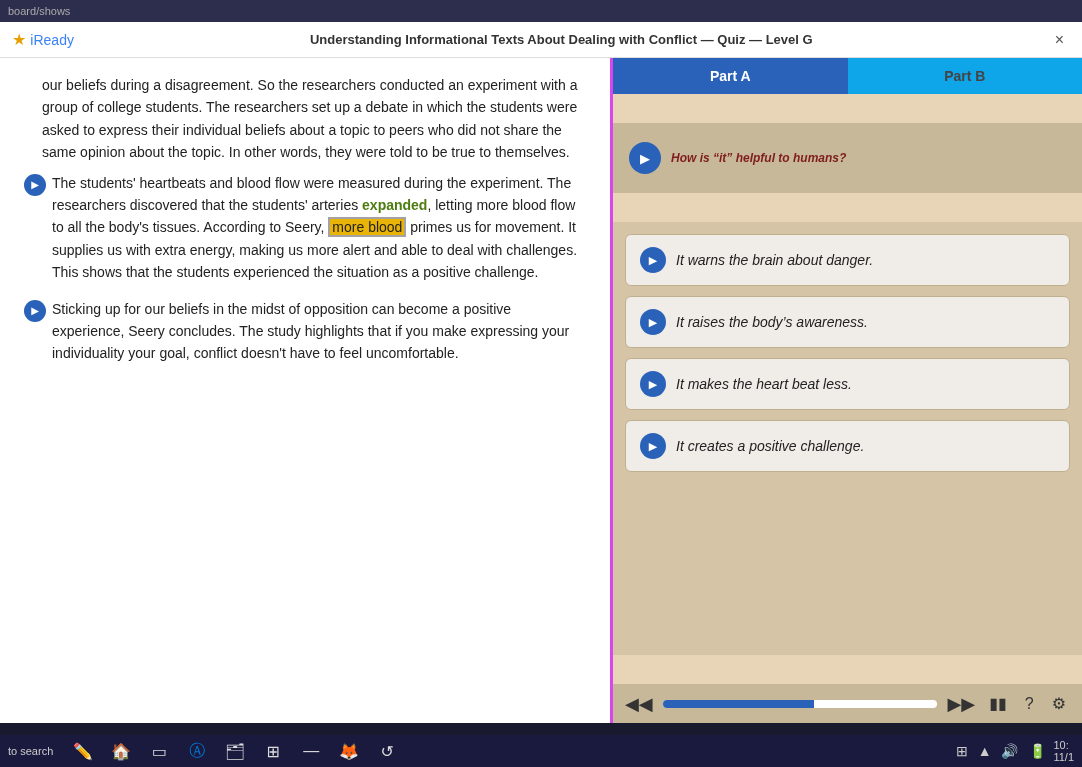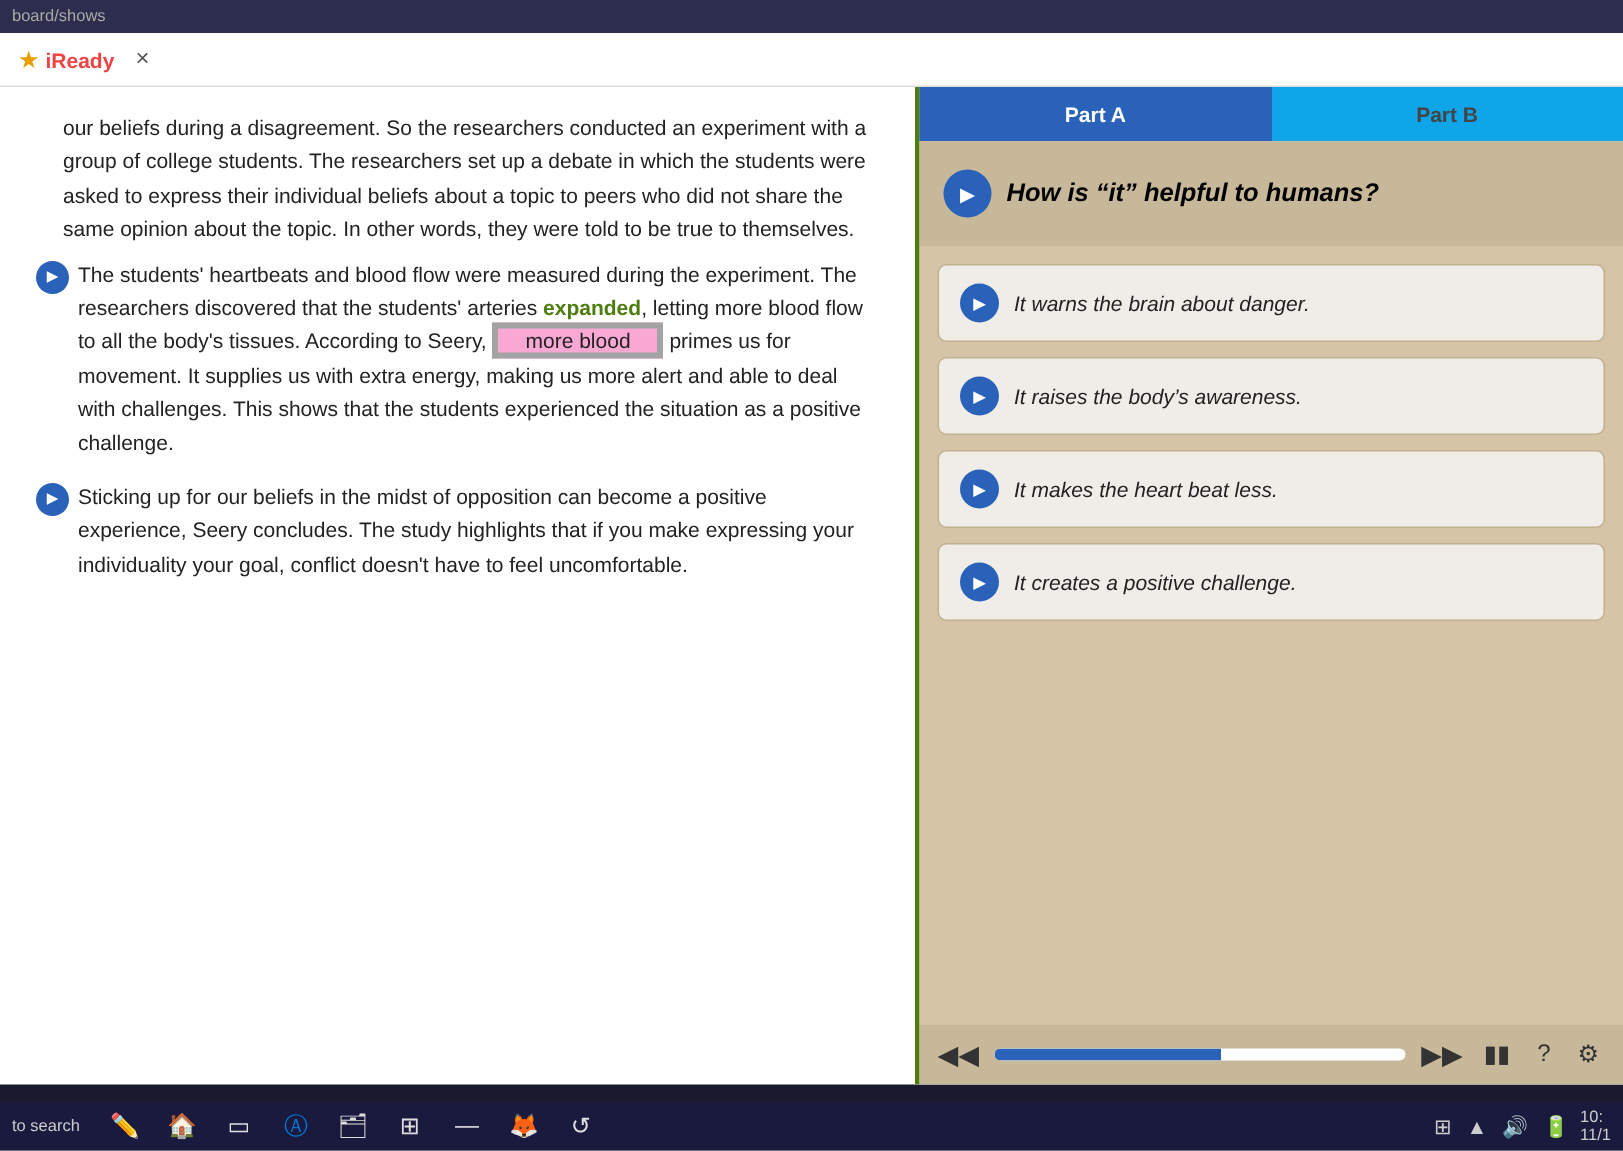--- a/index.html
+++ b/index.html
@@ -50,22 +50,22 @@
     .iready-logo {
       display: flex;
       align-items: center;
       gap: 4px;
     }
     .logo-star {
       color: #e8a000;
       font-size: 16px;
     }
     .logo-text {
-      color: #ef4444;
-      font-weight: bold;
+      color: #3b82f6;
+      font-weight: normal;
       font-size: 14px;
     }
     .title-bar-main {
       flex: 1;
       text-align: center;
       font-size: 13px;
       font-weight: 600;
       color: #333;
     }
     .close-btn {
@@ -122,32 +122,33 @@
     .paragraph-content {
       flex: 1;
     }
 
     .highlight-blue {
       color: #4d7c0f;
       font-weight: 700;
     }
 
     .highlight-box {
-      border: 4px solid #a3a3a3;
-      padding: 0 18px;
-      background: #f9a8d4;
+      border: 2px solid #a3a3a3;
+      padding: 0 2px;
+      background: #eab308;
     }
 
     
     .right-panel {
       flex: 1;
       background: #e8d5b7;
       display: flex;
       flex-direction: column;
-      border-left: 3px solid #4d7c0f;
+      border-left: 3px solid #d946ef;
+      gap: 29px;
     }
 
     
     .part-tabs {
       display: flex;
       background: #888;
     }
     .part-tab {
       flex: 1;
       padding: 10px;
@@ -181,24 +182,24 @@
       width: 32px;
       height: 32px;
       border-radius: 50%;
       background: #2962b8;
       color: white;
       font-size: 13px;
       flex-shrink: 0;
       cursor: pointer;
     }
     .question-text {
-      font-size: 17px;
+      font-size: 12px;
       font-style: italic;
       font-weight: 600;
-      color: #000000;
+      color: #7f1d1d;
       text-align: center;
     }
 
     
     .answers-area {
       flex: 1;
       padding: 12px;
       display: flex;
       flex-direction: column;
       gap: 10px;
@@ -338,20 +339,21 @@
   <span class="top-bar-text">board/shows</span>
 </div>
 
 <div class="main-window">
 
   <div class="title-bar">
     <div class="iready-logo">
       <span class="logo-star">★</span>
       <span class="logo-text">iReady</span>
     </div>
+    <div class="title-bar-main">Understanding Informational Texts About Dealing with Conflict — Quiz — Level G</div>
     <span class="close-btn">×</span>
   </div>
 
   <div class="content-area">
 
     <div class="left-panel">
 
       <div class="passage-text">
         <span>our beliefs during a disagreement. So the researchers conducted an experiment with a group of college students. The researchers set up a debate in which the students were asked to express their individual beliefs about a topic to peers who did not share the same opinion about the topic. In other words, they were told to be true to themselves.</span>
       </div>

